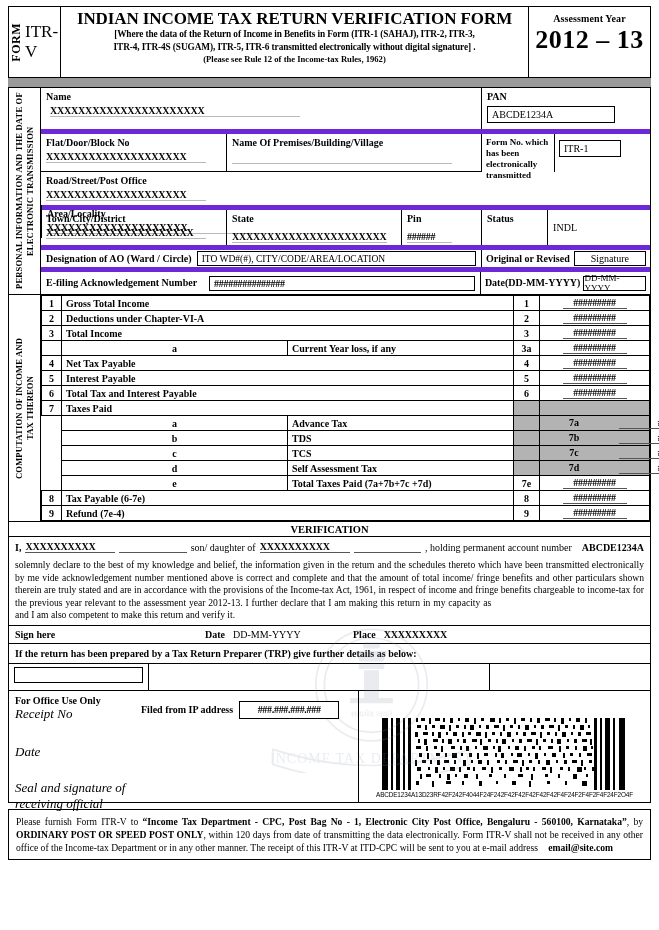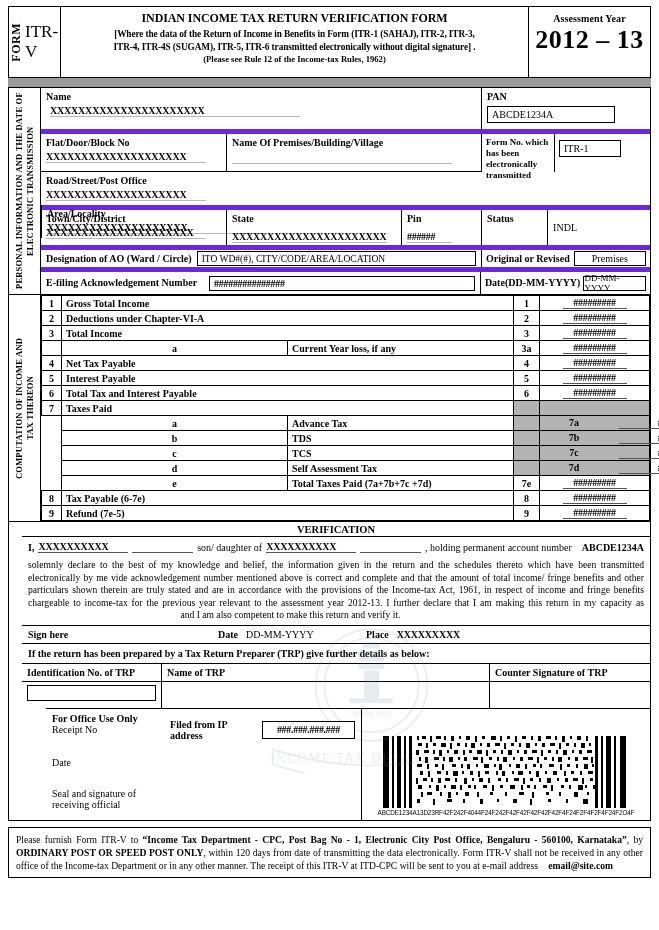--- a/index.html
+++ b/index.html
@@ -25,29 +25,29 @@
   }
   
   .underline{border-bottom:1.5px solid #b9b9b9;}
   .fieldbox{border:1px solid #000;background:#fff;box-sizing:border-box;
             display:flex;align-items:center;padding-left:4px;font-size:10px;}
   .val{font-size:10px;letter-spacing:.1px;}
   .xval{font-size:10px;letter-spacing:-0.2px;font-weight:bold;font-family:"Liberation Serif",serif;}
   .hashes{font-size:10px;font-weight:bold;letter-spacing:-0.3px;}
 
   
-  .frame{border:1.5px solid #000;box-sizing:border-box;padding-left:13px;}
+  .frame{border:1.5px solid #000;box-sizing:border-box;}
 
   
   .header{display:flex;height:72px;border:1.5px solid #000;box-sizing:border-box;}
   .hdr-form{width:52px;border-right:1.5px solid #000;display:flex;align-items:center;justify-content:center;gap:1px;box-sizing:border-box;}
   .hdr-form .vtxt{writing-mode:vertical-rl;transform:rotate(180deg);font-weight:bold;font-size:12px;letter-spacing:.5px;}
   .hdr-form .itrv{font-weight:normal;font-size:17px;}
   .hdr-mid{flex:1;text-align:center;padding:3px 4px 0 4px;box-sizing:border-box;}
-  .hdr-title{font-weight:bold;font-size:12px;letter-spacing:-0.1px;line-height:17px;}
+  .hdr-title{font-weight:bold;font-size:17px;letter-spacing:-0.1px;line-height:17px;}
   .hdr-sub{font-weight:bold;font-size:9.3px;line-height:12px;margin-top:1px;letter-spacing:-0.1px;}
   .hdr-rule{font-weight:bold;font-size:8.6px;margin-top:1px;}
   .hdr-right{width:122px;border-left:1.5px solid #000;text-align:center;box-sizing:border-box;padding-top:6px;}
   .hdr-ay{font-weight:bold;font-size:10px;letter-spacing:.1px;}
   .hdr-year{font-weight:bold;font-size:26px;letter-spacing:.5px;margin-top:1px;}
 
   .greybar{height:9px;background:#9a9a9a;margin:0;}
 
   
   .sec{display:flex;border:1.5px solid #000;border-top:none;box-sizing:border-box;}
@@ -84,24 +84,24 @@
 
   .signrow{display:flex;align-items:center;font-size:10px;font-weight:bold;border-top:1px solid #000;border-bottom:1.5px solid #000;padding:3px 6px;}
 
   .trp-intro{font-weight:bold;font-size:10px;padding:4px 6px;border-bottom:1.5px solid #000;}
   .trp-head{display:flex;font-weight:bold;font-size:10px;border-bottom:1px solid #000;}
   .trp-head > div{padding:3px 5px;box-sizing:border-box;}
   .trp-body{display:flex;height:26px;}
   .trp-body > div{box-sizing:border-box;}
 
   
-  .office{display:flex;border-top:1.5px solid #000;height:112px;box-sizing:border-box;margin-left:24px;}
+  .office{display:flex;border-top:1.5px solid #000;height:112px;box-sizing:border-box;}
   .office-l{width:350px;border-right:1px solid #000;box-sizing:border-box;padding:4px 6px;position:relative;}
   .office-r{flex:1;box-sizing:border-box;padding:4px 4px;display:flex;flex-direction:column;justify-content:flex-end;align-items:center;}
-  .ital{font-size:10px;}
+  .ital{font-style:italic;font-size:13px;}
 
   .barcode{width:250px;height:72px;display:block;}
   .barcode-txt{font-size:6.4px;letter-spacing:-0.15px;margin-top:1px;font-family:"Liberation Sans",sans-serif;text-align:center;width:280px;}
 
   
   .footer{border:1.5px solid #000;margin-top:6px;padding:5px 7px;box-sizing:border-box;}
   .footer p{margin:0;font-size:9.6px;line-height:13px;text-align:justify;}
 </style>
 </head>
 <body>
@@ -195,21 +195,21 @@
         </div>
       </div>
 
       <div class="cellrow" style="height:22px;">
         <div class="cell" style="width:440px;display:flex;align-items:center;padding:0 5px;">
           <span class="lbl">Designation of AO (Ward / Circle)</span>
           <span class="fieldbox" style="height:15px;flex:1;margin-left:5px;font-size:9.5px;">ITO WD#(#), CITY/CODE/AREA/LOCATION</span>
         </div>
         <div class="cell fill" style="display:flex;align-items:center;padding:0 4px;">
           <span class="lbl">Original or Revised</span>
-          <span class="fieldbox" style="height:15px;flex:1;margin-left:4px;justify-content:center;padding-left:0;">Premises</span>
+          <span class="fieldbox" style="height:15px;flex:1;margin-left:4px;justify-content:center;padding-left:0;">Signature</span>
         </div>
       </div>
 
       <div class="cellrow" style="height:22px;border-bottom:none;">
         <div class="cell" style="width:440px;display:flex;align-items:center;padding:0 5px;">
           <span class="lbl">E-filing Acknowledgement Number</span>
           <span class="fieldbox hashes" style="height:15px;flex:1;margin-left:12px;">###############</span>
         </div>
         <div class="cell fill" style="display:flex;align-items:center;padding:0 4px;">
           <span class="lbl">Date(DD-MM-YYYY)</span>
@@ -351,21 +351,21 @@
           </tr>
 
           <tr>
             <td class="sn">8</td>
             <td class="desc" colspan="2">Tax Payable (6-7e)</td>
             <td class="code">8</td>
             <td class="amt"><span class="hashes amtline">#########</span></td>
           </tr>
           <tr>
             <td class="sn">9</td>
-            <td class="desc" colspan="2">Refund (7e-5)</td>
+            <td class="desc" colspan="2">Refund (7e-4)</td>
             <td class="code">9</td>
             <td class="amt"><span class="hashes amtline">#########</span></td>
           </tr>
         </tbody>
       </table>
     </div>
   </div>
 
   <div class="frame" style="border-top:none;">
     <div class="verif-title">VERIFICATION</div>
@@ -389,25 +389,20 @@
 
     <div class="signrow">
       <span style="width:190px;">Sign here</span>
       <span style="margin-right:8px;">Date</span>
       <span style="font-weight:normal;width:120px;">DD-MM-YYYY</span>
       <span style="margin-right:8px;">Place</span>
       <span class="xval" style="font-weight:bold;">XXXXXXXXX</span>
     </div>
 
     <div class="trp-intro">If the return has been prepared by a Tax Return Preparer (TRP) give further details as below:</div>
-    <div class="trp-head">
-      <div style="width:140px;border-right:1px solid #000;">Identification No. of TRP</div>
-      <div style="flex:1;border-right:1px solid #000;">Name of TRP</div>
-      <div style="width:160px;">Counter Signature of TRP</div>
-    </div>
     <div class="trp-body">
       <div style="width:140px;border-right:1px solid #000;padding:3px 5px;">
         <div class="box" style="height:16px;"></div>
       </div>
       <div style="flex:1;border-right:1px solid #000;"></div>
       <div style="width:160px;"></div>
     </div>
 
     <div class="office">
       <div class="office-l">

